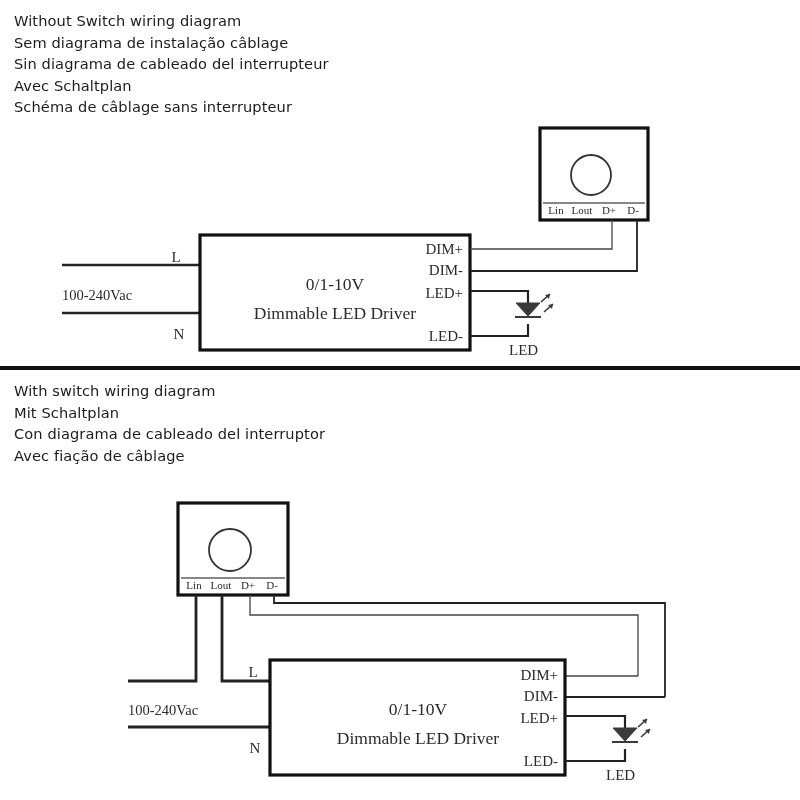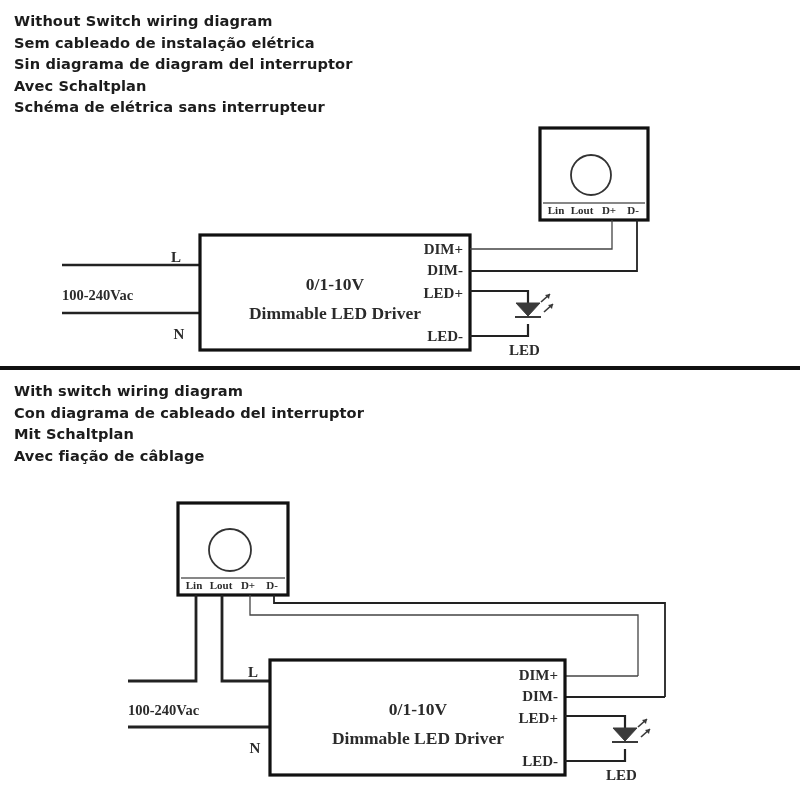--- a/index.html
+++ b/index.html
@@ -1,17 +1,17 @@
 <!DOCTYPE html>
 <html><head>
 <meta charset="utf-8">
 <style>
   html,body{margin:0;padding:0;background:#ffffff;}
   body{width:800px;height:800px;font-family:"Liberation Sans",sans-serif;color:#1a1a1a;overflow:hidden;position:relative;}
-  .panel{position:absolute;left:0;width:800px;font-weight:bold;}
+  .panel{position:absolute;left:0;width:800px;}
   #panel-top{top:0;height:368px;}
   #panel-bottom{top:370px;height:520px;}
   .heading-block{position:absolute;left:14px;}
   .heading-line{font-family:"DejaVu Sans",sans-serif;font-size:14.6px;line-height:21.5px;color:#1c1c1c;white-space:nowrap;letter-spacing:.1px;}
   .divider{position:absolute;left:0;top:366px;width:800px;height:4px;background:#111;}
   svg.diagram{position:absolute;left:0;top:0;overflow:visible;}
   text{font-family:"Liberation Serif",serif;fill:#2b2b2b;}
   .t-term{font-size:15px;}
   .t-term-sm{font-size:11px;}
   .t-box{font-size:17.5px;}
@@ -19,24 +19,24 @@
   .t-ln{font-size:15px;}
   .t-led{font-size:15px;}
 </style>
 </head>
 <body>
 
 <div class="panel" id="panel-top">
 
   <div class="heading-block" style="top:10px;">
     <div class="heading-line">Without Switch wiring diagram</div>
-    <div class="heading-line">Sem cableado de instalação elétrica</div>
-    <div class="heading-line">Sin diagrama de diagram del interruptor</div>
+    <div class="heading-line">Sem diagrama de instalação câblage</div>
+    <div class="heading-line">Sin diagrama de cableado del interrupteur</div>
     <div class="heading-line">Avec Schaltplan</div>
-    <div class="heading-line">Schéma de elétrica sans interrupteur</div>
+    <div class="heading-line">Schéma de câblage sans interrupteur</div>
   </div>
 
   <svg class="diagram" width="800" height="368" viewBox="0 0 800 368">
 
     <g>
       <path d="M62,265 L200,265" stroke="#222" stroke-width="2.6" fill="none"></path>
       <path d="M62,313 L200,313" stroke="#222" stroke-width="2.6" fill="none"></path>
     </g>
     <text class="t-ac" x="62" y="300">100-240Vac</text>
     <text class="t-ln" x="176" y="262" text-anchor="middle">L</text>
@@ -81,22 +81,22 @@
 
   </svg>
 </div>
 
 <div class="divider"></div>
 
 <div class="panel" id="panel-bottom">
 
   <div class="heading-block" style="top:10px;">
     <div class="heading-line">With switch wiring diagram</div>
+    <div class="heading-line">Mit Schaltplan</div>
     <div class="heading-line">Con diagrama de cableado del interruptor</div>
-    <div class="heading-line">Mit Schaltplan</div>
     <div class="heading-line">Avec fiação de câblage</div>
   </div>
 
   <svg class="diagram" width="800" height="430" viewBox="0 0 800 430">
 
     <rect x="178" y="508" width="110" height="92" fill="#ffffff" stroke="#111" stroke-width="3.2" transform="translate(0,-375)"></rect>
     <circle cx="230" cy="180" r="21" fill="none" stroke="#333" stroke-width="1.8"></circle>
     <line x1="181" y1="208" x2="285" y2="208" stroke="#111" stroke-width="1.1"></line>
     <text class="t-term-sm" x="194" y="219" text-anchor="middle">Lin</text>
     <text class="t-term-sm" x="221" y="219" text-anchor="middle">Lout</text>

